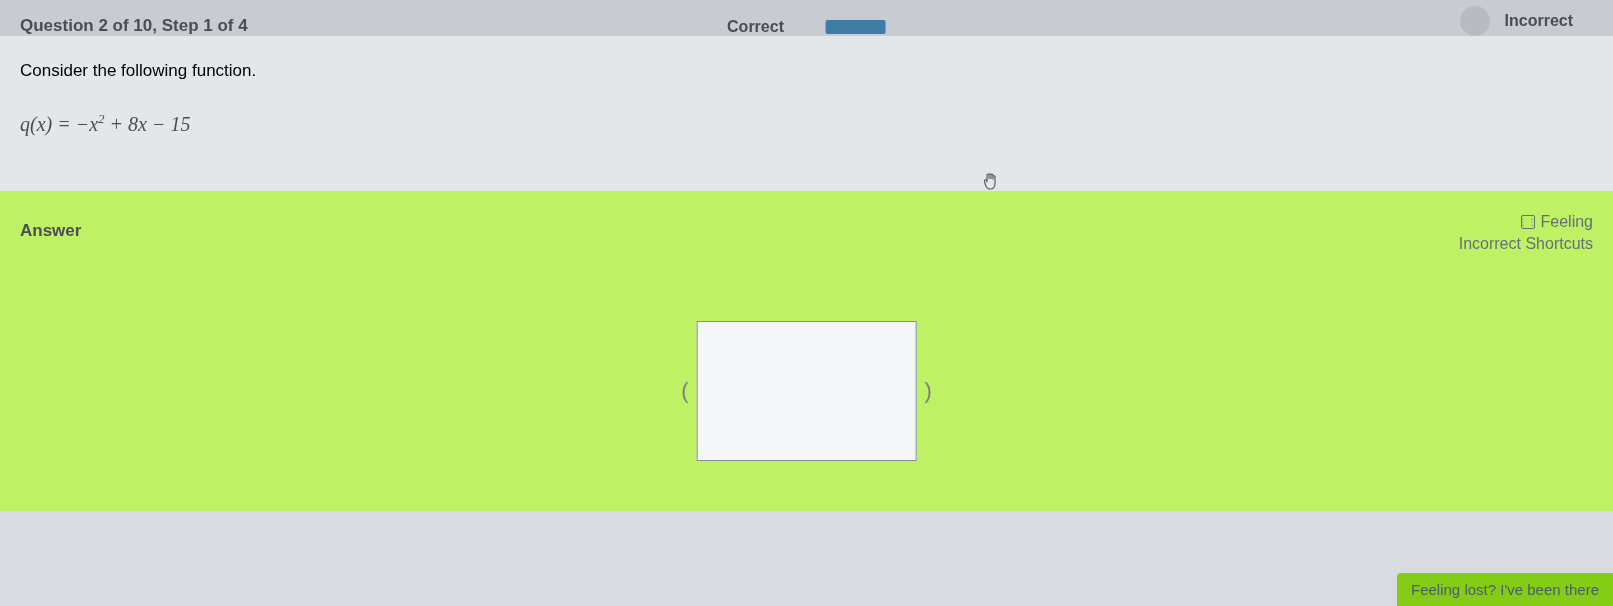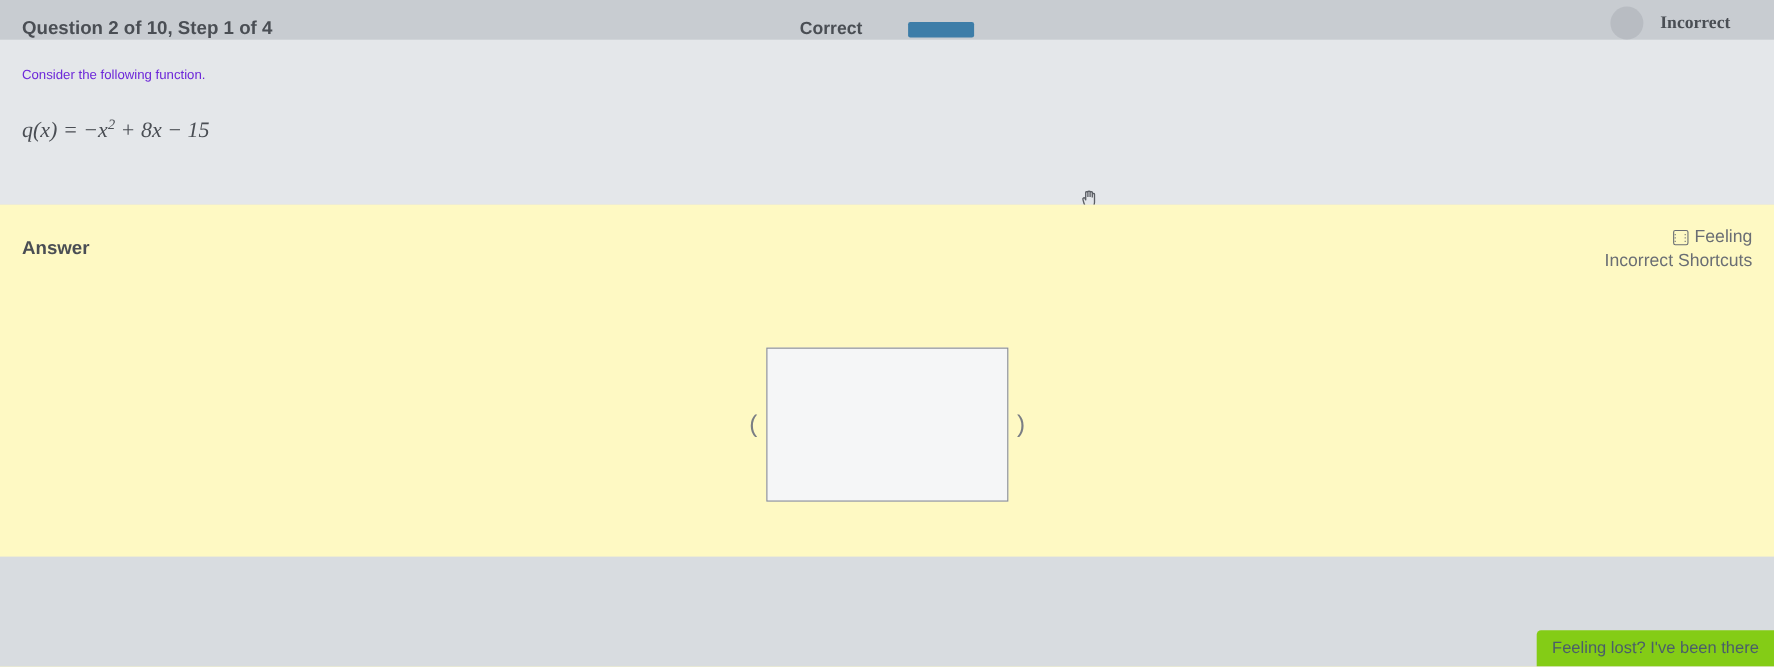--- a/index.html
+++ b/index.html
@@ -47,40 +47,39 @@
       height: 14px;
       background: #3d7da8;
       border-radius: 2px;
     }
     .incorrect-wrap {
       position: absolute;
       right: 40px;
       display: flex;
       align-items: center;
       gap: 15px;
-      font-family: Liberation Serif, serif;
     }
     .incorrect-circle {
       width: 30px;
       height: 30px;
       border-radius: 50%;
       background: #b8bcc2;
     }
     .incorrect-label {
       font-weight: 600;
       color: #4a4e54;
       font-size: 16px;
     }
     .content-area {
       background: #e4e7ea;
       padding: 25px 20px 20px 20px;
     }
     .instruction-text {
-      color: #6d28d9;
-      font-size: 12px;
+      color: #000000;
+      font-size: 17px;
       margin-bottom: 30px;
     }
     .equation-row {
       text-align: left;
       margin-bottom: 35px;
     }
     .equation {
       font-family: 'Times New Roman', serif;
       font-style: italic;
       font-size: 20px;
@@ -100,21 +99,21 @@
       color: #4a4e54;
     }
     .cursor-icon {
       position: absolute;
       left: 983px;
       top: 172px;
       font-size: 18px;
       color: #5a5e64;
     }
     .answer-section {
-      background: #fef9c3;
+      background: #bef264;
       padding: 20px;
       position: relative;
       min-height: 320px;
     }
     .answer-header {
       display: flex;
       justify-content: space-between;
       align-items: flex-start;
     }
     .answer-label {

